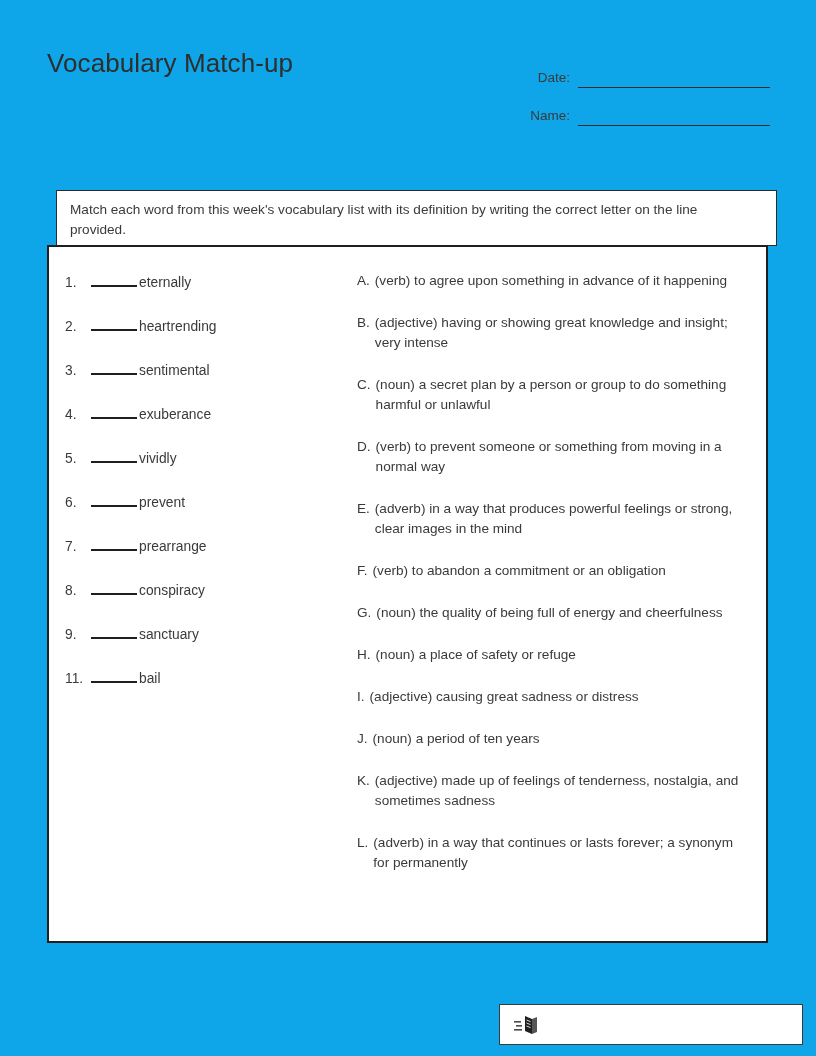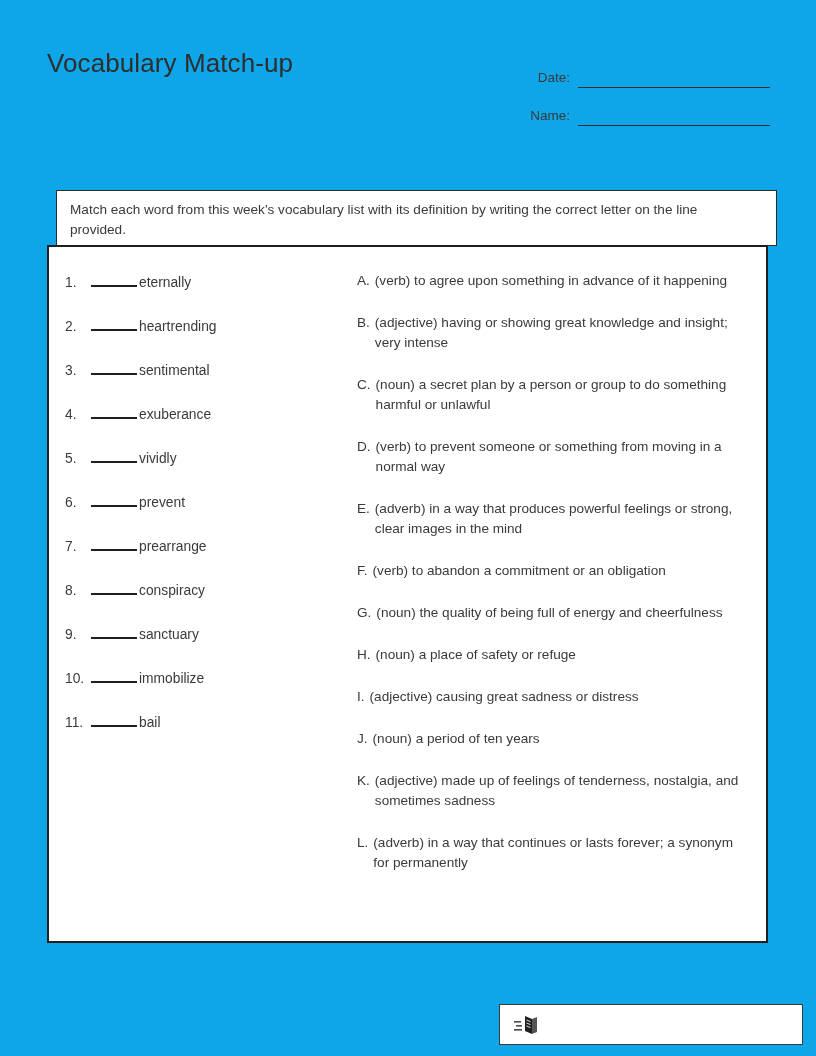--- a/index.html
+++ b/index.html
@@ -266,25 +266,20 @@
           <span class="word-blank"></span>
           <span class="word-text">conspiracy</span>
         </div>
 
         <div class="word-item">
           <span class="word-num">9.</span>
           <span class="word-blank"></span>
           <span class="word-text">sanctuary</span>
         </div>
 
-        <div class="word-item">
-          <span class="word-num">10.</span>
-          <span class="word-blank"></span>
-          <span class="word-text">immobilize</span>
-        </div>
 
         <div class="word-item">
           <span class="word-num">11.</span>
           <span class="word-blank"></span>
           <span class="word-text">bail</span>
         </div>
 
 
       </div>
 

